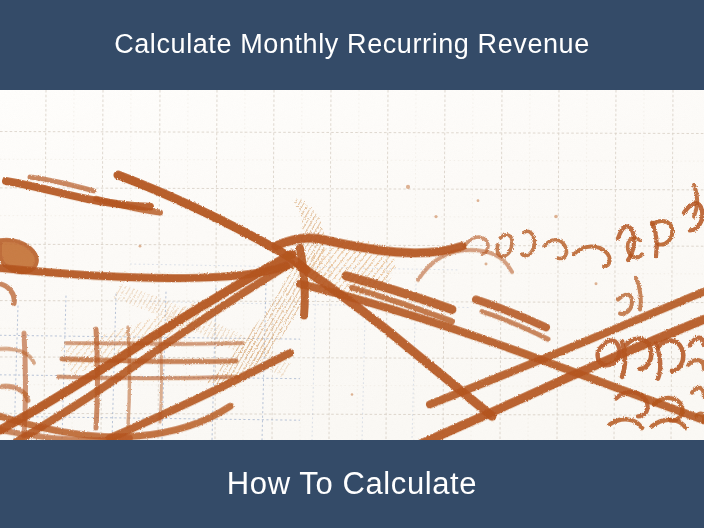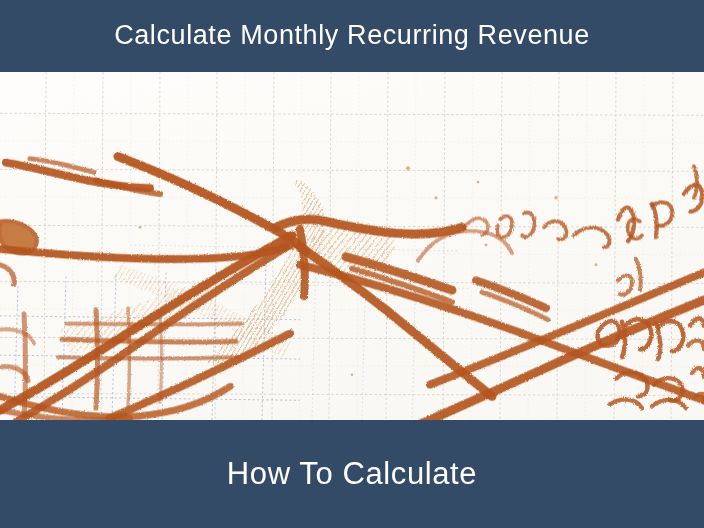--- a/index.html
+++ b/index.html
@@ -24,22 +24,22 @@
   
   .band {
     background: #344b68;
     display: flex;
     align-items: center;
     justify-content: center;
     flex: 0 0 auto;
     position: relative;
     z-index: 5;
   }
-  #header-band { height: 72px; }
-  #footer-band { height: 108px; }
+  #header-band { height: 90px; }
+  #footer-band { height: 88px; }
 
   .band-title {
     color: #ffffff;
     font-family: "Liberation Sans", sans-serif;
     font-weight: 400;
     letter-spacing: 0.6px;
     text-align: center;
     line-height: 1.1;
     white-space: nowrap;
   }

